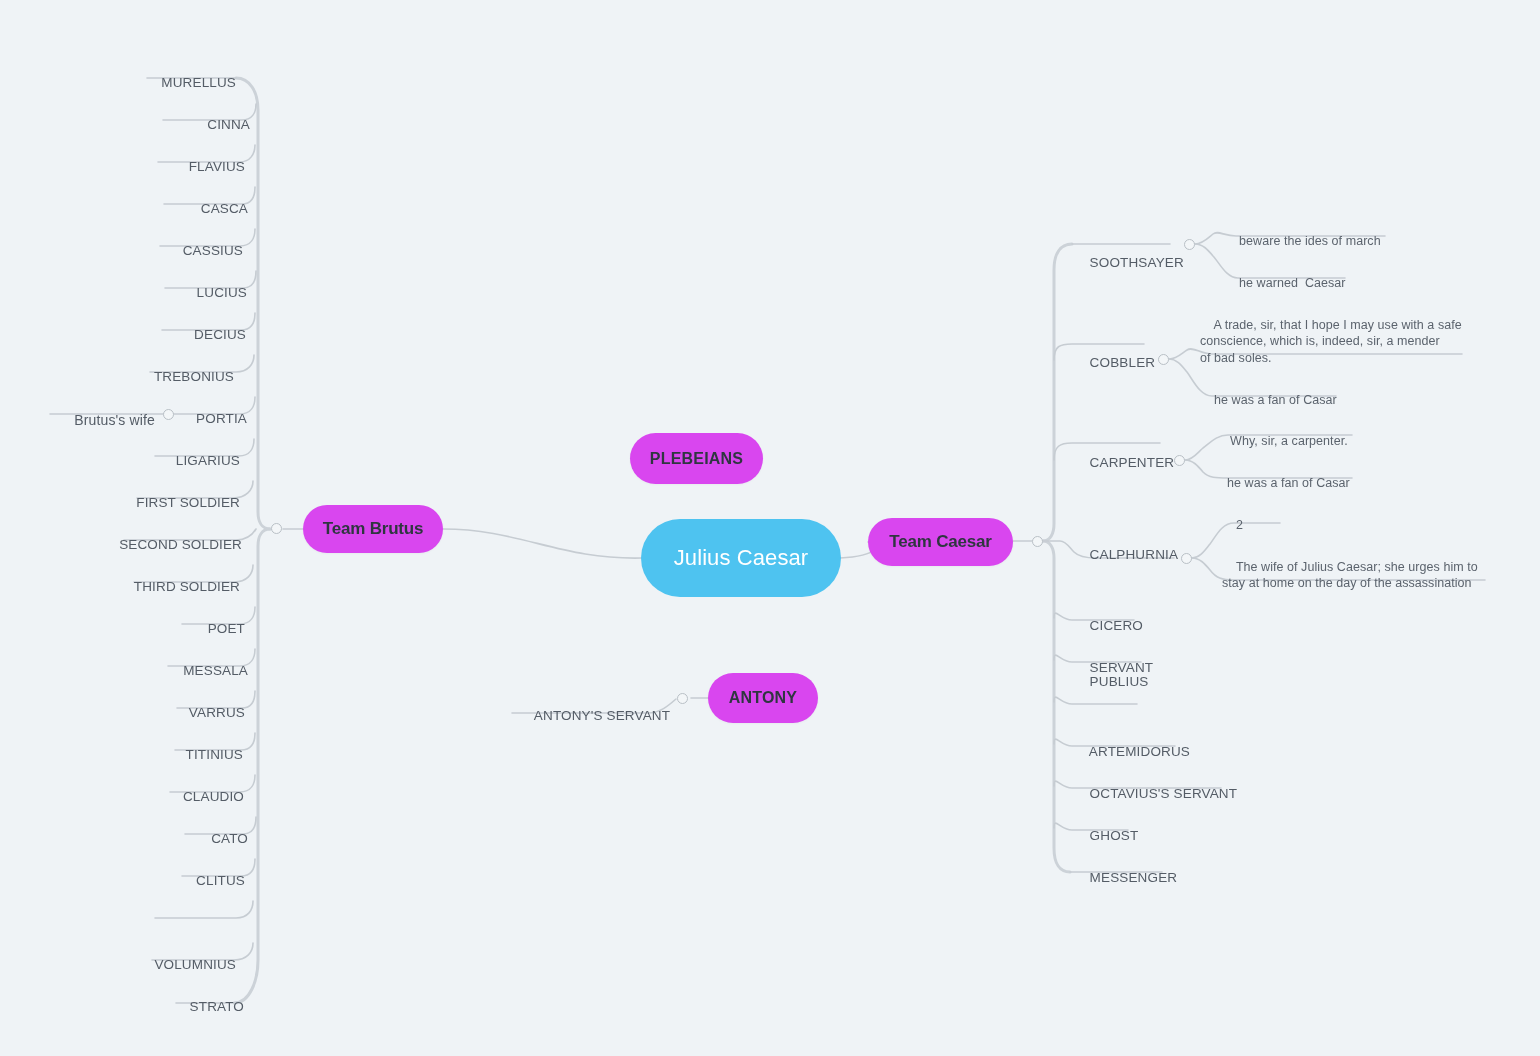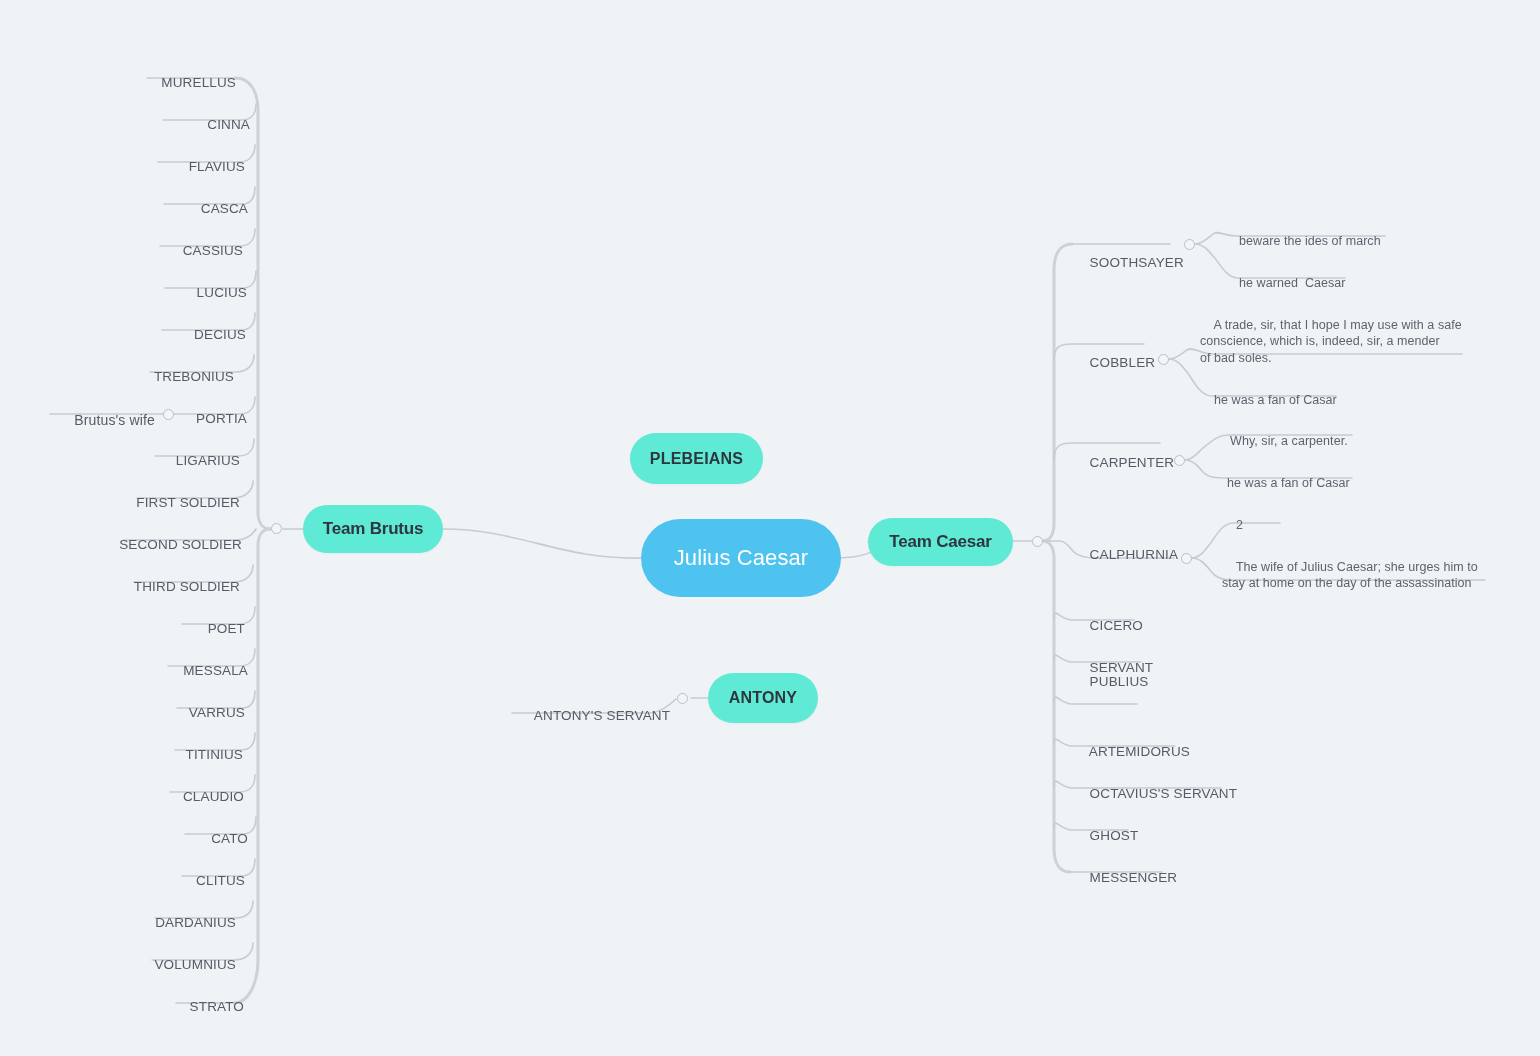--- a/index.html
+++ b/index.html
@@ -46,21 +46,21 @@
   }
   .note {
     font-size: 12.5px;
     color: #5b636d;
     letter-spacing: 0.05px;
     line-height: 1.32;
   }
   
   .pill {
     position: absolute;
-    background: #5eead4;
+    background: #d946ef;
     border-radius: 999px;
     display: flex;
     align-items: center;
     justify-content: center;
     font-weight: bold;
     color: #2f3640;
     box-shadow: 0 1px 2px rgba(60,70,85,0.045);
   }
   .pill.branch {
     font-size: 17px;
@@ -248,22 +248,20 @@
 
   <div class="node leaf r-align" style="left:62px; top:770px; width:182px;">
     <span>CLAUDIO</span></div>
 
   <div class="node leaf r-align" style="left:70px; top:812px; width:178px;">
     <span>CATO</span></div>
 
   <div class="node leaf r-align" style="left:65px; top:854px; width:180px;">
     <span>CLITUS</span></div>
 
-  <div class="node leaf r-align" style="left:52px; top:896px; width:184px;">
-    <span>DARDANIUS</span></div>
 
   <div class="node leaf r-align" style="left:52px; top:938px; width:184px;">
     <span>VOLUMNIUS</span></div>
 
   <div class="node leaf r-align" style="left:62px; top:980px; width:182px;">
     <span>STRATO</span></div>
 
   <div class="node leaf l-align" style="left:519px; top:689px; width:200px;">
     <span>ANTONY'S SERVANT</span></div>
 

